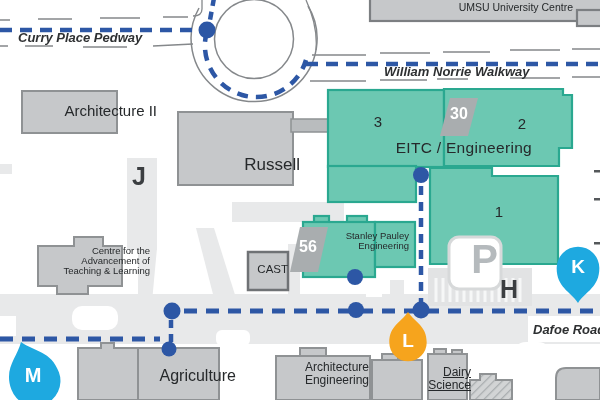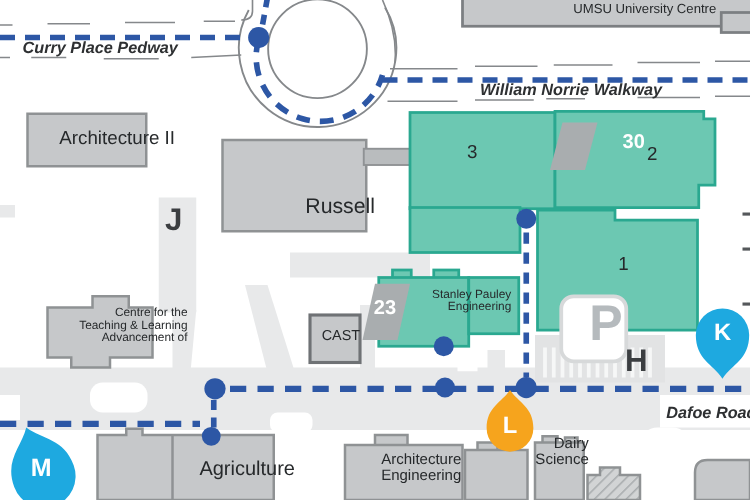--- a/index.html
+++ b/index.html
@@ -139,54 +139,55 @@
     <path d="M0,0 C-8,-12 -22,-16 -22,-36 A22,22 0 1 1 22,-36 C22,-16 8,-12 0,0 Z" transform="translate(408,312) rotate(180) scale(0.85)" fill="#f6a41d"></path>
     <path d="M0,0 C-8,-12 -22,-16 -22,-36 A22,22 0 1 1 22,-36 C22,-16 8,-12 0,0 Z" transform="translate(578,303) scale(0.97)" fill="#1ea9e0"></path>
   </g>
 </svg>
 
 <div class="lbl it" style="left:18px;top:31px;font-size:13px;font-style:italic;">Curry Place Pedway</div>
 <div class="lbl it" style="left:384px;top:65px;font-size:13px;">William Norrie Walkway</div>
 <div class="lbl it" style="left:533px;top:323px;font-size:13px;">Dafoe Road</div>
 
 <div class="lbl ctr" style="left:433px;top:2px;width:140px;font-size:10.5px;">UMSU University Centre</div>
-<div class="lbl ctr" style="left:5px;top:103px;width:135px;font-size:15px;">Architecture II</div>
+<div class="lbl ctr" style="left:22px;top:103px;width:135px;font-size:15px;">Architecture II</div>
 <div class="lbl ctr" style="left:180px;top:156px;width:120px;font-size:17px;">Russell</div>
 <div class="lbl ctr" style="left:362px;top:114px;width:20px;font-size:15px;">3</div>
 <div class="lbl ctr" style="left:506px;top:116px;width:20px;font-size:15px;">2</div>
 <div class="lbl ctr" style="left:483px;top:204px;width:20px;font-size:15px;">1</div>
+<div class="lbl ctr" style="left:372px;top:140px;width:160px;font-size:15.5px;letter-spacing:0.3px;">EITC / Engineering</div>
 
 <div class="lbl ctr" style="left:305px;top:231px;width:104px;font-size:9.5px;">
   <div>Stanley Pauley</div>
   <div>Engineering</div>
 </div>
 
 <div class="lbl ctr" style="left:249px;top:263px;width:39px;font-size:11.5px;">CAST</div>
 
 <div class="lbl ctr" style="left:28px;top:246px;width:122px;font-size:9.5px;">
   <div>Centre for the</div>
+  <div>Advancement of</div>
   <div>Teaching &amp; Learning</div>
-  <div>Advancement of</div>
 </div>
 
 <div class="lbl ctr" style="left:96px;top:368px;width:140px;font-size:16px;">Agriculture</div>
 
 <div class="lbl ctr" style="left:277px;top:361px;width:92px;font-size:12px;">
   <div>Architecture</div>
   <div>Engineering</div>
 </div>
 
 
-<div class="lbl ctr" style="left:423px;top:348px;width:48px;font-size:12px;">
+<div class="lbl ctr" style="left:423px;top:366px;width:48px;font-size:12px;text-decoration:underline;">
   <div>Dairy</div>
   <div>Science</div>
 </div>
 
-<div class="lbl badgeltr" style="left:442px;top:106px;width:34px;font-size:16px;margin-left:48px;">30</div>
-<div class="lbl badgeltr" style="left:291px;top:239px;width:34px;font-size:16px;">23</div>
+<div class="lbl badgeltr" style="left:442px;top:106px;width:34px;font-size:16px;">30</div>
+<div class="lbl badgeltr" style="left:291px;top:239px;width:34px;font-size:16px;">56</div>
 
 <div class="lbl zone" style="left:132px;top:163px;font-size:25px;">J</div>
 <div class="lbl zone" style="left:500px;top:276px;font-size:25px;">H</div>
 
 <div class="lbl ctr" style="left:452px;top:238px;width:46px;font-size:40px;font-weight:bold;color:#b5babd;">P</div>
 
 <div class="lbl pinltr" style="left:22px;top:365px;width:22px;font-size:20px;">M</div>
 <div class="lbl pinltr" style="left:568px;top:257px;width:20px;font-size:19px;">K</div>
 <div class="lbl pinltr" style="left:398px;top:331px;width:20px;font-size:19px;">L</div>
 

